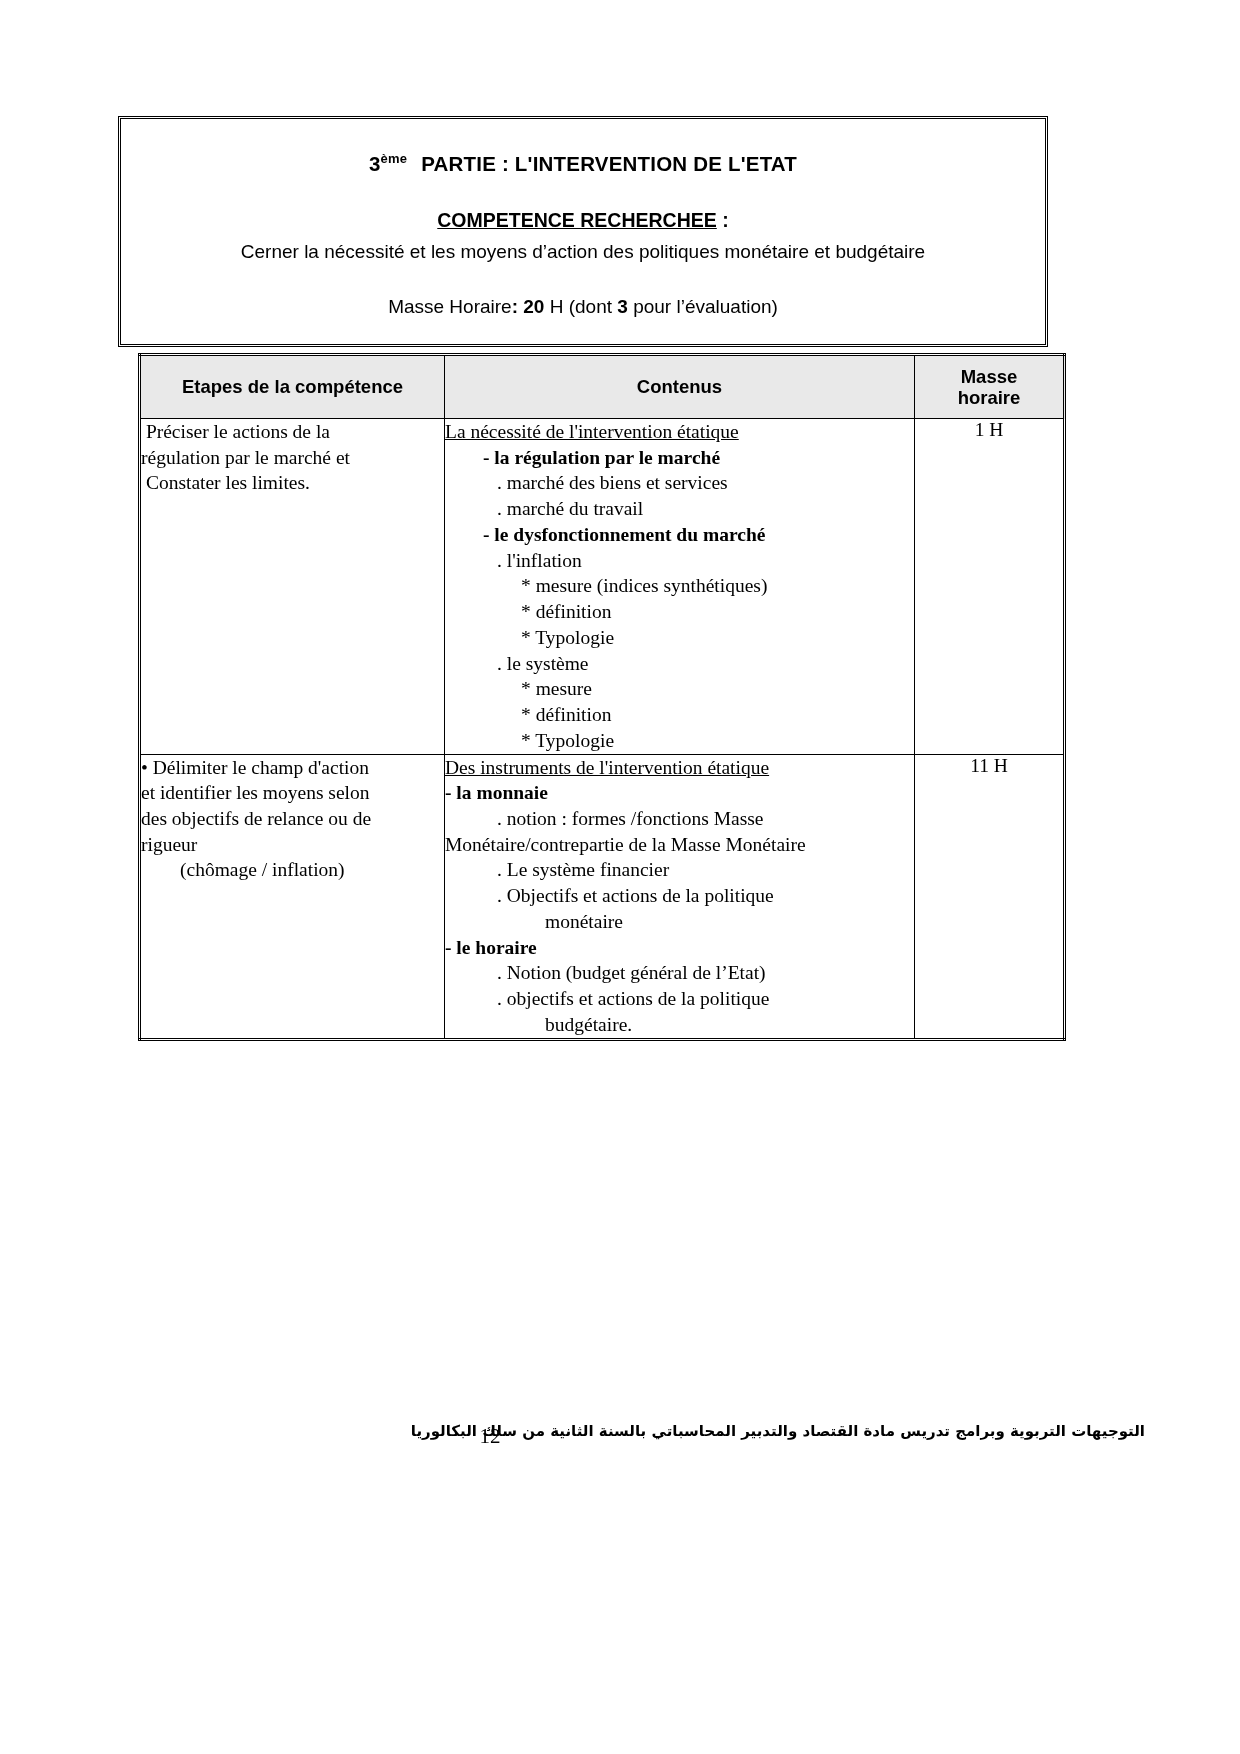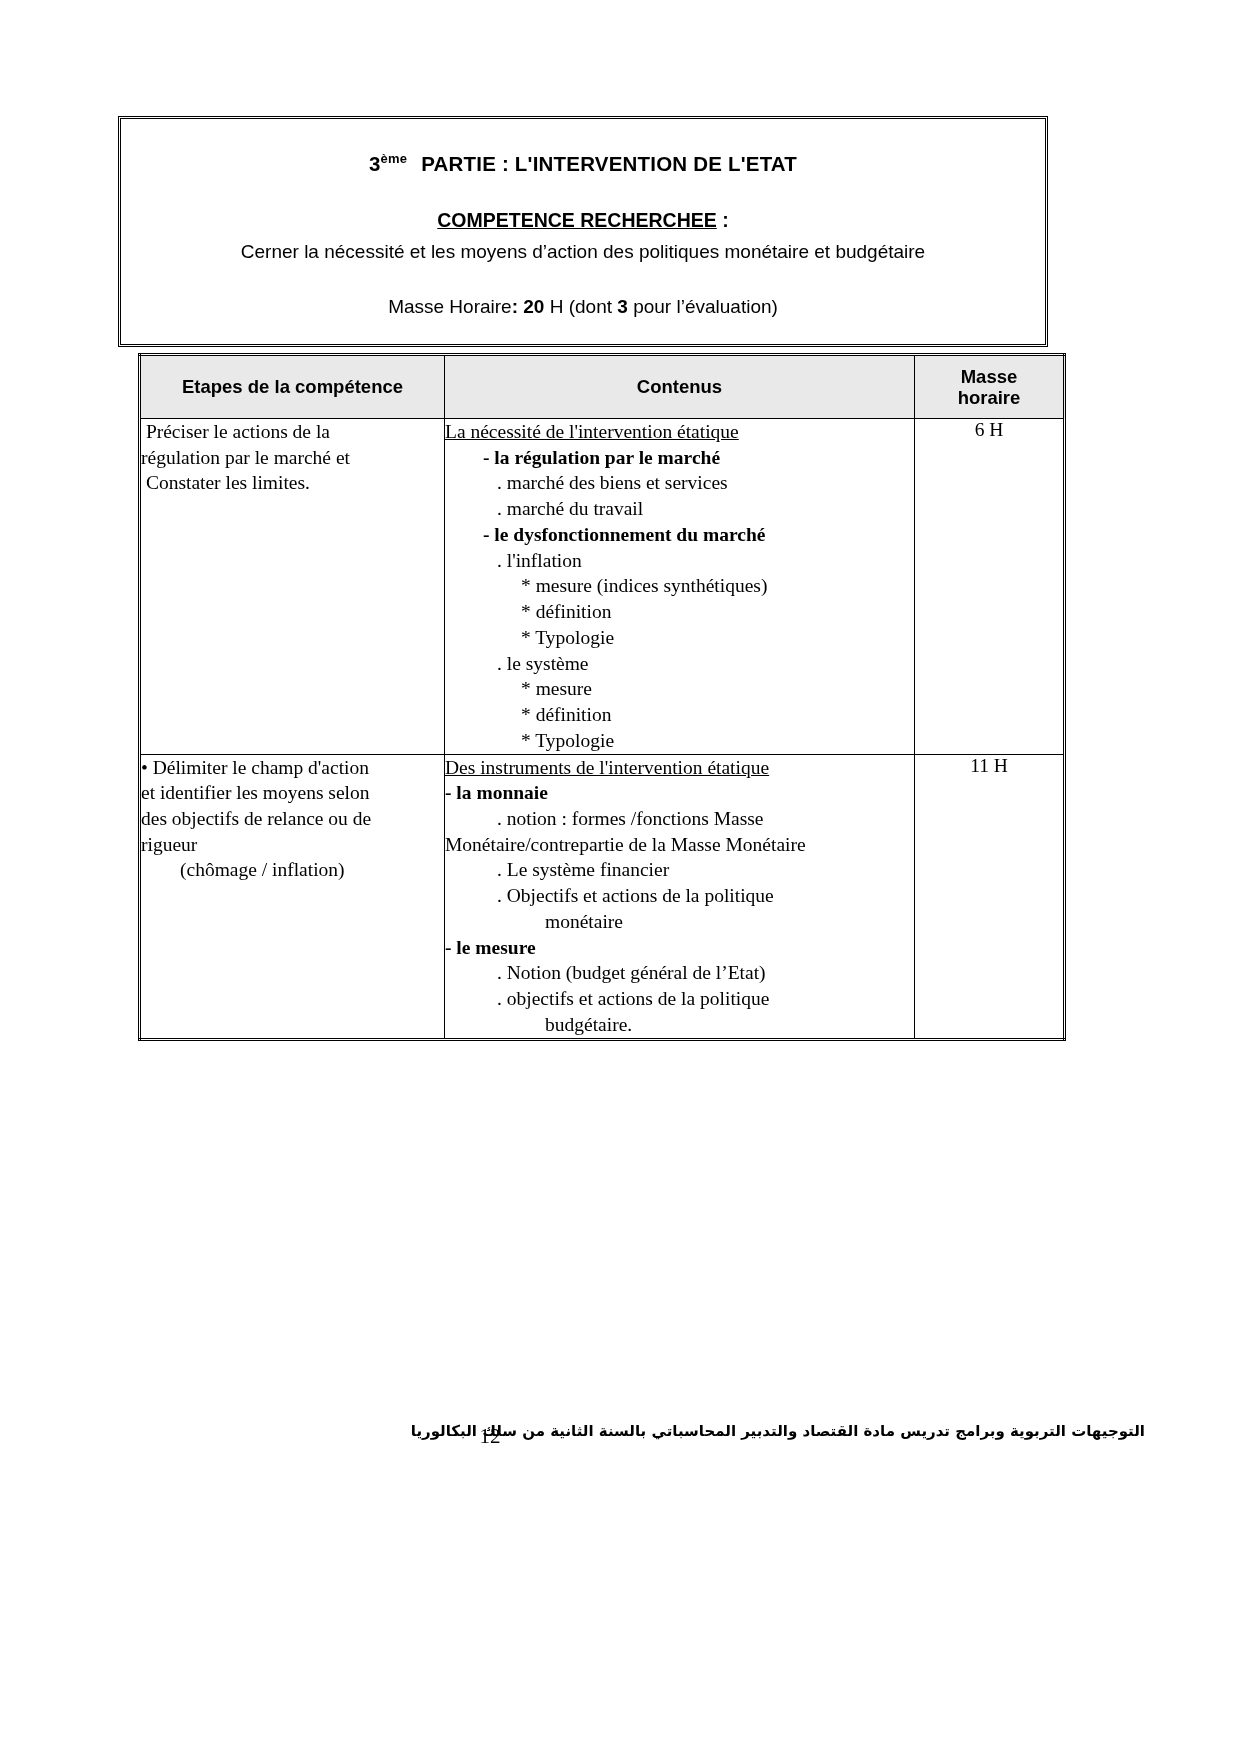--- a/index.html
+++ b/index.html
@@ -207,39 +207,39 @@
               <span class="ln i1 bold">- le dysfonctionnement du marché</span>
               <span class="ln i2">. l'inflation</span>
               <span class="ln i3">* mesure (indices synthétiques)</span>
               <span class="ln i3">* définition</span>
               <span class="ln i3">* Typologie</span>
               <span class="ln i2">. le système</span>
               <span class="ln i3">* mesure</span>
               <span class="ln i3">* définition</span>
               <span class="ln i3">* Typologie</span>
             </td>
-            <td class="masse">6 H</td>
+            <td class="masse">1 H</td>
           </tr>
           <tr>
             <td class="steps">
               <span class="ln">• Délimiter le champ d'action</span>
               <span class="ln">et identifier les moyens selon</span>
               <span class="ln">des objectifs de relance ou de</span>
               <span class="ln">rigueur</span>
               <span class="ln">        (chômage / inflation)</span>
             </td>
             <td class="contenu">
               <span class="ln i0 ul">Des instruments de l'intervention étatique</span>
               <span class="ln i0 bold">- la monnaie</span>
               <span class="ln i2">. notion : formes /fonctions Masse</span>
               <span class="ln i0">Monétaire/contrepartie de la Masse Monétaire</span>
               <span class="ln i2">. Le système financier</span>
               <span class="ln i2">. Objectifs et actions de la politique</span>
               <span class="ln i4">monétaire</span>
-              <span class="ln i0 bold">- le mesure</span>
+              <span class="ln i0 bold">- le horaire</span>
               <span class="ln i2">. Notion (budget général de l’Etat)</span>
               <span class="ln i2">. objectifs et actions de la politique</span>
               <span class="ln i4">budgétaire.</span>
             </td>
             <td class="masse">11 H</td>
           </tr>
         </tbody>
     </table>
   </div>
 

